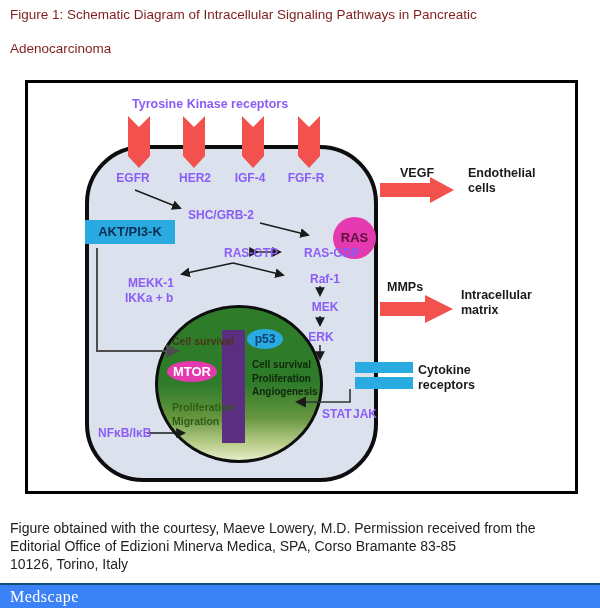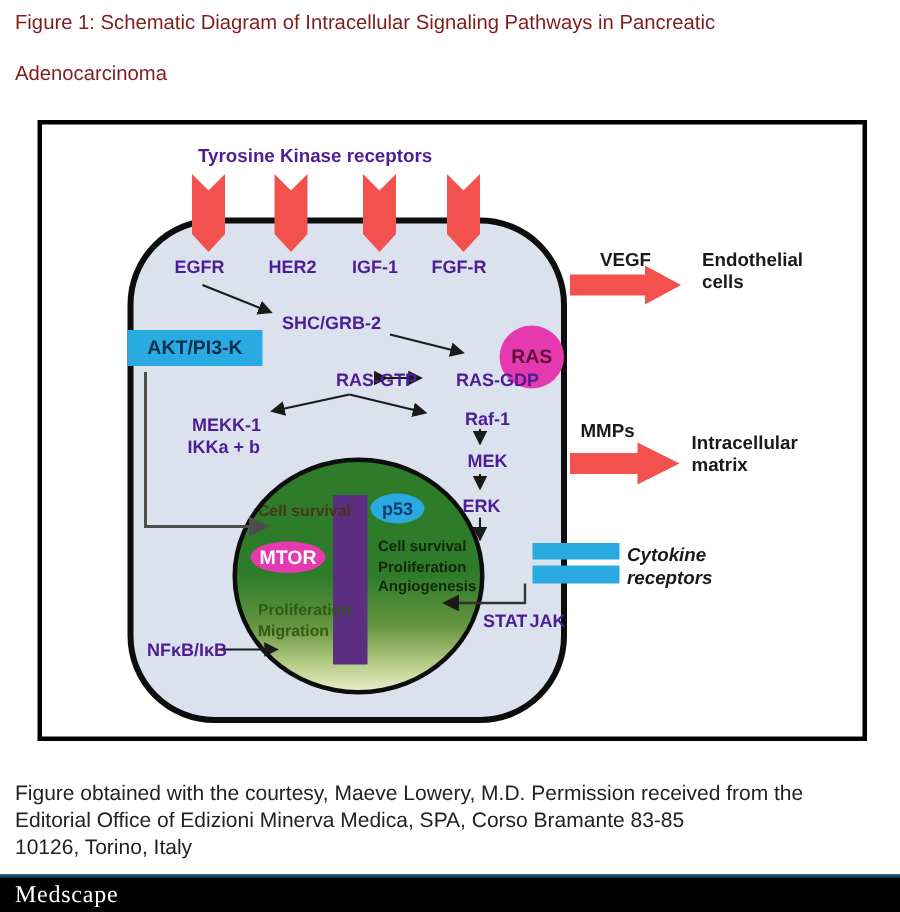--- a/index.html
+++ b/index.html
@@ -17,21 +17,21 @@
   }
   
   .membrane {
     position:absolute; left:57px; top:62px; width:293px; height:337px;
     border:4px solid #0d0d0d; border-radius:58px; background:#dbe2ee; z-index:1;
   }
   .receptor { position:absolute; top:32px; z-index:6; }
   .receptor polygon { fill:#f2514e; }
   .r1 { left:99px; } .r2 { left:154px; } .r3 { left:213px; } .r4 { left:269px; }
 
-  .lbl { position:absolute; font-weight:bold; font-size:12px; color:#4c1d95; white-space:nowrap; z-index:7; }
+  .lbl { position:absolute; font-weight:bold; font-size:12px; color:#8b5cf6; white-space:nowrap; z-index:7; }
   .lbl-c { width:60px; text-align:center; }
   .tyrosine { left:104px; top:14px; font-size:12.5px; }
   .rl1 { left:75px; top:88px; } .rl2 { left:137px; top:88px; }
   .rl3 { left:192px; top:88px; } .rl4 { left:248px; top:88px; }
   .shc { left:160px; top:125px; }
   .rasgtp { left:176px; top:163px;padding-left:20px; } .rasgdp { left:264px; top:163px;padding-left:12px; }
   .mekk1 { left:100px; top:193px; } .ikka { left:97px; top:208px; }
   .raf1 { left:267px; top:189px; } .mek { left:267px; top:217px; } .erk { left:263px; top:247px; }
   .nfkb { left:70px; top:343px; }
   .stat { left:294px; top:324px; } .jak { left:325px; top:324px; }
@@ -66,30 +66,30 @@
   .n-bottom { position:absolute; left:14px; top:92px; font-weight:bold; font-size:10.5px; color:#2e5c14; line-height:14px; }
 
   .cybar { position:absolute; left:327px; width:58px; background:#29abe2; z-index:6; }
   .cy1 { top:279px; height:11px; } .cy2 { top:294px; height:12px; }
 
   .ext-lbl { position:absolute; font-weight:bold; font-size:12.5px; color:#1a1a1a; line-height:15px; z-index:7; }
   .vegf { left:372px; top:83px; }
   .endo { left:440px; top:83px; width:80px; }
   .mmps { left:359px; top:197px; }
   .ecm  { left:433px; top:205px; width:95px; }
-  .cyto { left:390px; top:280px; width:80px;font-style:italic; }
+  .cyto { left:390px; top:280px; width:80px; }
 
   .overlay { position:absolute; left:0; top:0; z-index:5; pointer-events:none; }
 
   .caption-line { position:absolute; left:10px; font-size:14px; color:#222; white-space:nowrap; }
   .c1 { top:520px; } .c2 { top:538px; } .c3 { top:556px; }
 
   .footer {
     position:absolute; left:0; top:583px; width:600px; height:25px;
-    background:#000000; border-top:2px solid #0e4f78;
+    background:#3b82f6; border-top:2px solid #0e4f78;
   }
   .brand {
     font-family:"Liberation Serif", serif; color:#ffffff; font-size:16px;
     line-height:23px; padding-left:10px; letter-spacing:0.5px;
   }
 </style>
 </head>
 <body>
 
 <div class="page">
@@ -111,21 +111,21 @@
       </svg>
     <svg class="receptor r3" width="24" height="54" viewBox="0 0 24 54">
         <polygon points="1,1 12,12 23,1 23,41 12,53 1,41"></polygon>
       </svg>
     <svg class="receptor r4" width="24" height="54" viewBox="0 0 24 54">
         <polygon points="1,1 12,12 23,1 23,41 12,53 1,41"></polygon>
       </svg>
 
     <div class="lbl lbl-c rl1">EGFR</div>
     <div class="lbl lbl-c rl2">HER2</div>
-    <div class="lbl lbl-c rl3">IGF-1</div>
+    <div class="lbl lbl-c rl3">IGF-4</div>
     <div class="lbl lbl-c rl4">FGF-R</div>
 
     <div class="lbl shc">SHC/GRB-2</div>
     <div class="akt-box">AKT/PI3-K</div>
     <div class="ras-ellipse">RAS</div>
     <div class="lbl rasgtp">RAS-GTP</div>
     <div class="lbl rasgdp">RAS-GDP</div>
     <div class="lbl mekk1">MEKK-1</div>
     <div class="lbl ikka">IKKa + b</div>
     <div class="lbl lbl-c raf1">Raf-1</div>

